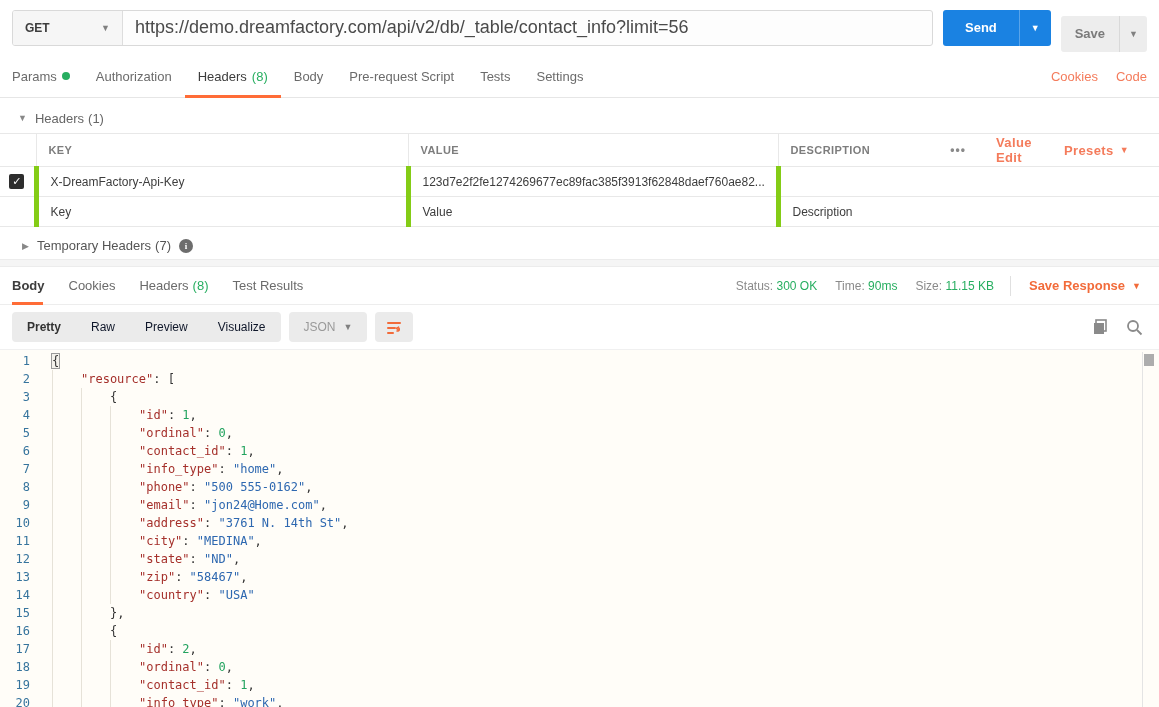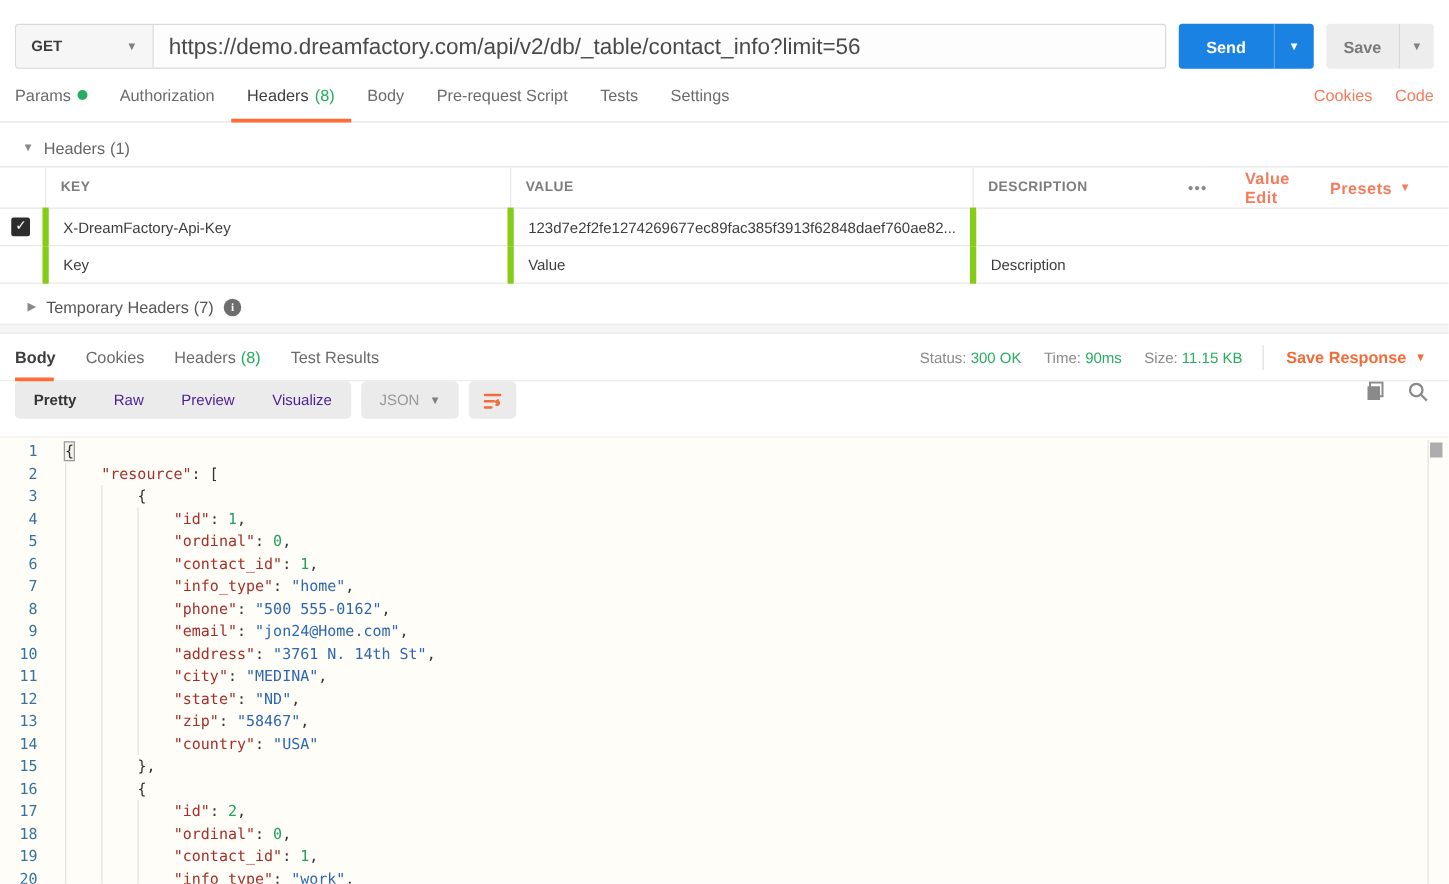--- a/index.html
+++ b/index.html
@@ -1,20 +1,20 @@
 <!DOCTYPE html>
 <html><head>
 <meta charset="utf-8">
 <style>
   * { box-sizing: border-box; margin: 0; padding: 0; }
   html,body { width:1159px; height:707px; overflow:hidden; background:#fff;
     font-family:"Liberation Sans","DejaVu Sans",sans-serif; color:#3d3d3d; }
 
   
-  .url-row { height:55px; display:flex; align-items:flex-end; padding:0 12px; gap:10px; background:#fff; }
+  .url-row { height:55px; display:flex; align-items:center; padding:0 12px; gap:10px; background:#fff; }
   .url-control { flex:1; display:flex; height:36px; border:1px solid #d9d9d9; border-radius:3px; overflow:hidden; background:#fdfdfd; }
   .method-select { width:110px; background:#f6f6f6; border-right:1px solid #ddd; display:flex; align-items:center; justify-content:space-between; padding:0 12px; cursor:pointer; }
   .method-select .mlabel { font-size:12px; font-weight:700; color:#3d3d3d; }
   .caret { font-size:9px; color:#808080; }
   .url-input { flex:1; border:none; outline:none; background:transparent; padding:0 12px; font-size:18px; color:#4a4a4a; font-family:inherit; }
   .btn { height:36px; border-radius:3px; display:flex; align-items:stretch; overflow:hidden; cursor:pointer; }
   .btn-send { background:#1a82e2; color:#fff; }
   .btn-send .main { padding:0 22px; display:flex; align-items:center; font-size:13px; font-weight:600; }
   .btn-send .dd { display:flex; align-items:center; padding:0 11px; border-left:1px solid rgba(255,255,255,.28); }
   .btn-send .caret { color:#fff; }
@@ -69,23 +69,23 @@
   .rtab.active { color:#3d3d3d; font-weight:600; }
   .rtab.active::after { content:""; position:absolute; left:0; right:14px; bottom:-1px; height:3px; background:#ff6c37; }
   .resp-tabs .spacer { flex:1; }
   .meta { display:flex; align-items:center; gap:18px; font-size:12px; color:#8a8a8a; }
   .meta b { color:#27ae60; font-weight:400; }
   .meta-div { width:1px; height:20px; background:#e0e0e0; margin:0 4px 0 16px; }
   .save-resp { color:#f26b3a; font-size:13px; font-weight:600; display:flex; align-items:center; gap:7px; margin:0 6px 0 14px; cursor:pointer; }
   .save-resp .caret { color:#f26b3a; }
 
   
-  .resp-toolbar { height:44px; display:flex; align-items:flex-start; padding:0 12px; gap:8px; }
+  .resp-toolbar { height:44px; display:flex; align-items:center; padding:0 12px; gap:8px; }
   .seg { display:flex; background:#ebebeb; border-radius:4px; height:30px; overflow:hidden; }
-  .seg-item { display:flex; align-items:center; padding:0 15px; font-size:12px; color:#4c1d95; cursor:pointer; }
+  .seg-item { display:flex; align-items:center; padding:0 15px; font-size:12px; color:#0f172a; cursor:pointer; }
   .seg-item.active { color:#333; font-weight:700; }
   .seg-item.lang { color:#999; gap:8px; }
   .wrap-seg { width:38px; display:flex; align-items:center; justify-content:center; }
   .resp-toolbar .spacer { flex:1; }
   .ticon { width:26px; display:flex; align-items:center; justify-content:center; cursor:pointer; }
 
   
   .code-area { position:relative; height:362px; background:#fffdf8; border-top:1px solid #f0f0f0; overflow:hidden;
     font-family:"DejaVu Sans Mono","Liberation Mono",monospace; font-size:12px; }
   .cl { display:flex; height:18px; line-height:18px; white-space:pre; }

